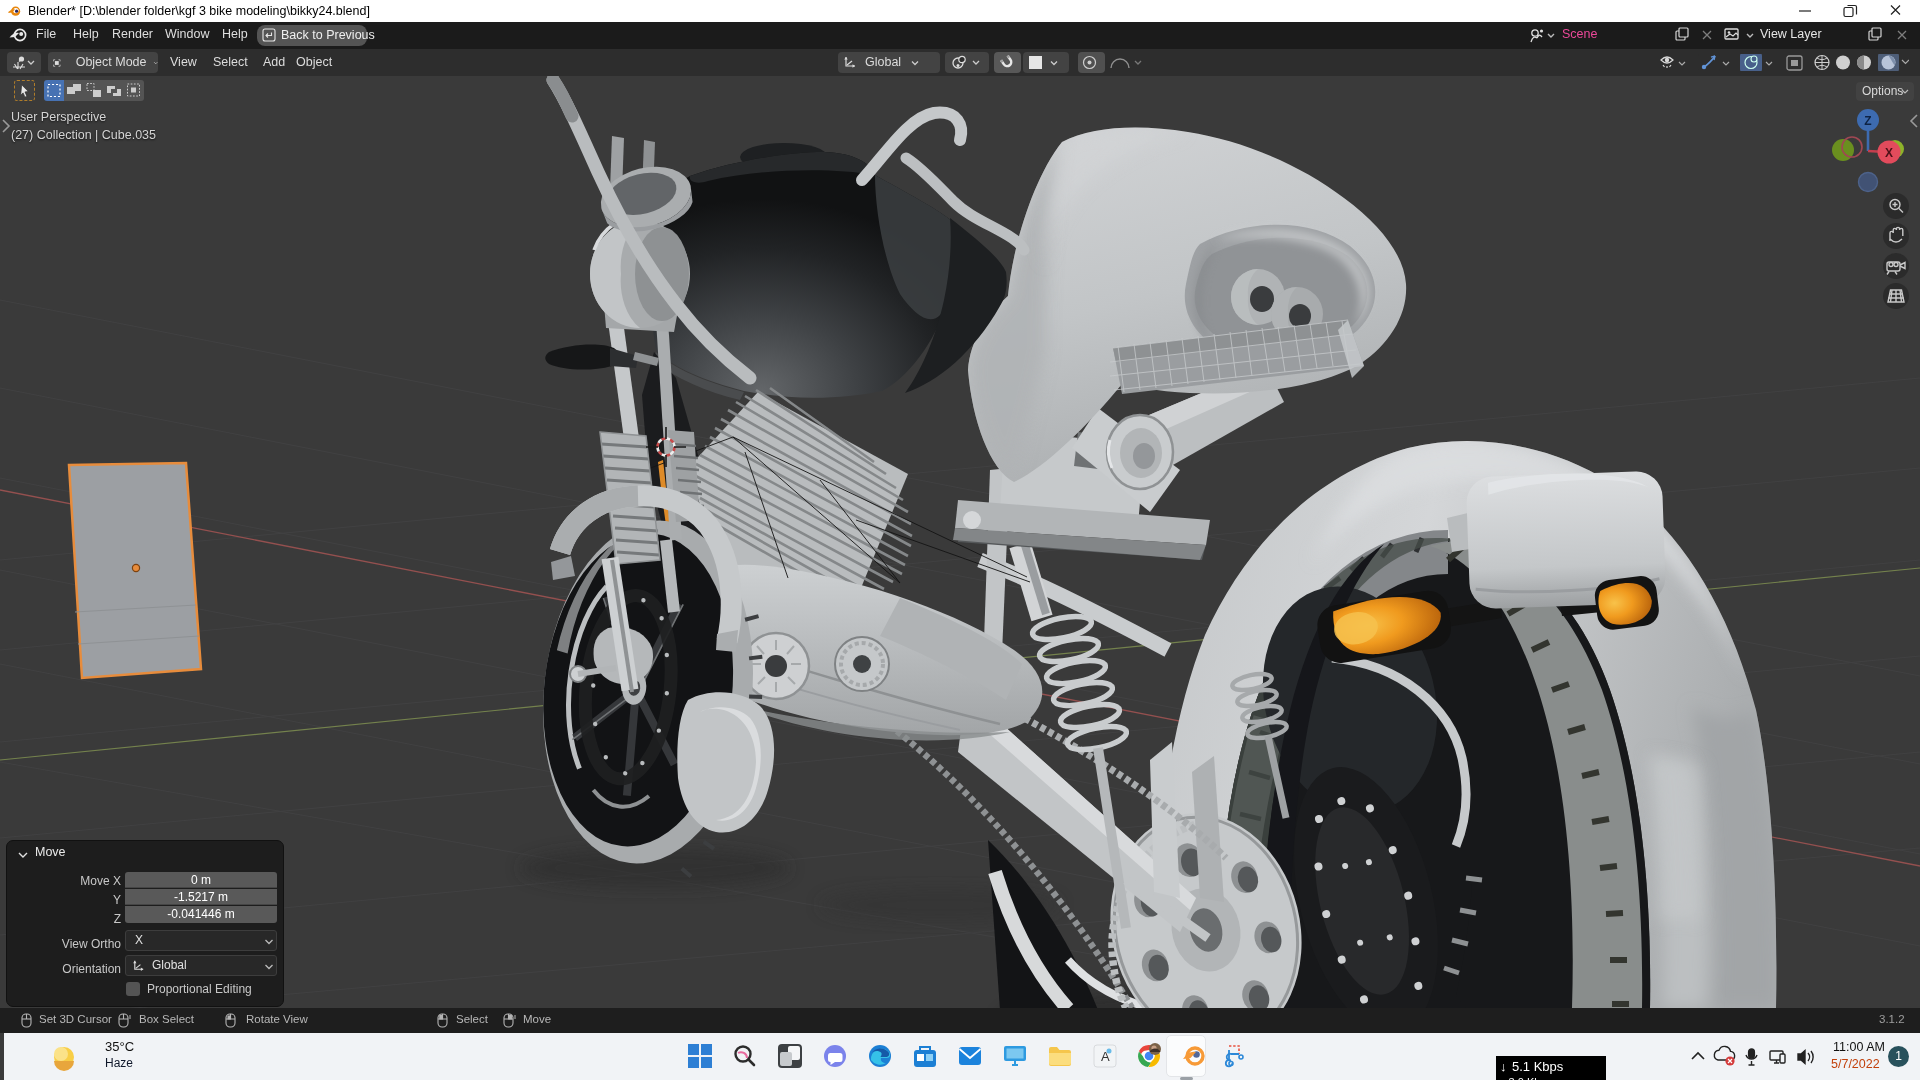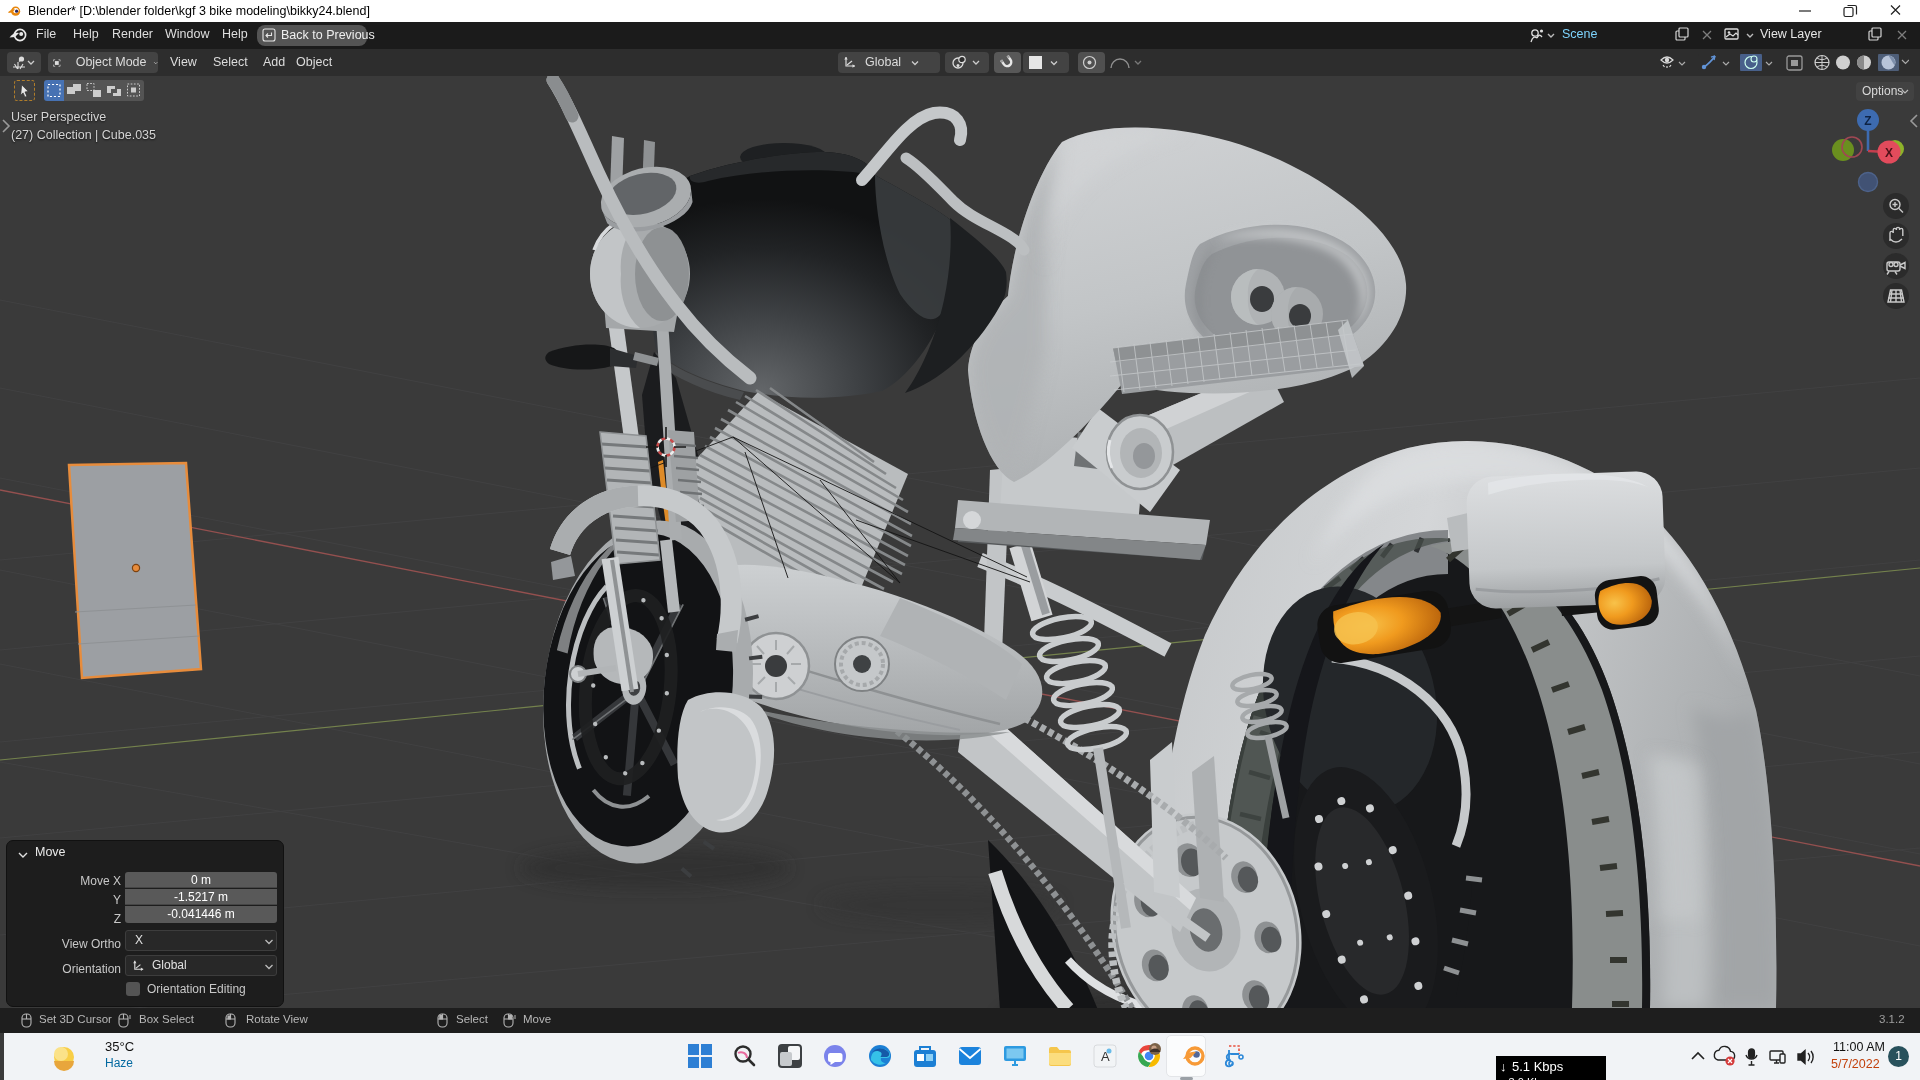--- a/index.html
+++ b/index.html
@@ -55,21 +55,21 @@
  <div class="abs" style="left:1676px;top:27.5px;width:22px;height:17px;background:#2e2e2e"></div>
  <div class="abs" style="left:1723px;top:26.5px;width:188px;height:19px;background:#232323;border:1px solid #101010;border-radius:3px"></div>
  <div class="abs" style="left:1724px;top:27.5px;width:32px;height:17px;background:#2e2e2e;border-radius:2px 0 0 2px"></div>
  <div class="abs" style="left:1869px;top:27.5px;width:22px;height:17px;background:#2e2e2e"></div>
  <svg class="abs" style="left:1525px;top:4px" width="30" height="19" viewBox="0 0 30 19">
   <circle cx="10" cy="7" r="3.2" fill="none" stroke="#ddd" stroke-width="1.3"></circle>
   <path d="M6 16 Q8 9 12 12 M12 12 Q14 7 17 11" fill="none" stroke="#ddd" stroke-width="1.3"></path>
   <circle cx="16.5" cy="5" r="1.6" fill="#ddd"></circle>
   <path d="M23 8 l3 3 3 -3" fill="none" stroke="#bbb" stroke-width="1.4"></path>
  </svg>
- <span class="abs" style="left:1562px;top:5px;color:#7dd3fc">Scene</span>
+ <span class="abs" style="left:1562px;top:5px;color:#ec4899">Scene</span>
  <svg class="abs" style="left:1675px;top:5px" width="40" height="16" viewBox="0 0 40 16">
   <rect x="1" y="4" width="9" height="9" rx="1" fill="none" stroke="#d5d5d5" stroke-width="1.2"></rect>
   <rect x="4" y="1" width="9" height="9" rx="1" fill="#1b1b1b" stroke="#d5d5d5" stroke-width="1.2"></rect>
   <path d="M28 4 l8 8 M36 4 l-8 8" stroke="#7e7e7e" stroke-width="1.3"></path>
  </svg>
 
  <svg class="abs" style="left:1722px;top:4px" width="32" height="19" viewBox="0 0 32 19">
   <rect x="3" y="3" width="13" height="10" rx="1" fill="none" stroke="#ddd" stroke-width="1.3"></rect>
   <circle cx="7" cy="6.5" r="1.3" fill="#ddd"></circle>
   <path d="M4 11 l4 -3 3 2 3 -3 2 2" fill="none" stroke="#ddd" stroke-width="1.2"></path>
@@ -686,21 +686,21 @@
           <path d="M3 2 v9 l9 0" fill="none" stroke="#ddd" stroke-width="1.2"></path>
           <path d="M3 2 l-1.8 2.5 h3.6 Z M12 11 l-2.5 -1.8 v3.6 Z" fill="#ddd"></path>
           <path d="M4 10 l5 -4" stroke="#ddd" stroke-width="1.2"></path>
         </svg>
     <span style="margin-left:26px">Global</span>
     <svg class="abs" style="left:138px;top:6px" width="10" height="10" viewBox="0 0 10 10">
           <path d="M1.5 3 l3.5 3.5 3.5-3.5" fill="none" stroke="#bbb" stroke-width="1.3"></path>
         </svg>
   </div>
   <div class="abs" style="left:119px;top:141px;width:14px;height:14px;background:#545454;border-radius:3px"></div>
-  <span class="abs" style="left:140px;top:141px;color:#c8c8c8;font-size:12px">Orientation Editing</span>
+  <span class="abs" style="left:140px;top:141px;color:#c8c8c8;font-size:12px">Proportional Editing</span>
  </div>
 </div>
 
 <div id="statusbar">
  <svg class="abs" style="left:21px;top:5px" width="600" height="16" viewBox="0 0 600 16">
   <g fill="none" stroke="#b5b5b5" stroke-width="1.1">
    <rect x="1" y="1" width="9" height="13" rx="4"></rect>
         <line x1="5.5" y1="1" x2="5.5" y2="6"></line>
         <path d="M1 6 h9"></path>
    <g transform="translate(97,0)">
@@ -734,21 +734,21 @@
  <span class="abs" style="left:1879px;top:5px;color:#9f9f9f">3.1.2</span>
 </div>
 
 <div id="taskbar">
  <svg class="abs" style="left:46px;top:10px" width="28" height="28" viewBox="0 0 28 28">
   <circle cx="14" cy="14" r="10" fill="#f8ce46"></circle>
       <circle cx="11" cy="11" r="7" fill="#fbe289"></circle>
   <path d="M4 18 a10 10 0 0 0 20 0 Z" fill="#e8a63c"></path>
  </svg>
  <span class="abs" style="left:101px;top:6px;color:#111;font-size:13px">35°C</span>
- <span class="abs" style="left:101px;top:23px;color:#0369a1;font-size:12px">Haze</span>
+ <span class="abs" style="left:101px;top:23px;color:#0f172a;font-size:12px">Haze</span>
 
  <div class="abs" style="left:1162px;top:2px;width:40px;height:42px;background:#fbfcfd;border:1px solid #e3e5e8;border-radius:5px"></div>
  <svg class="abs" style="left:672px;top:8px" width="580" height="34" viewBox="0 0 580 34">
 
   <g transform="translate(12,3)">
         <rect x="0" y="0" width="11" height="11" fill="#2e7fd4"></rect>
         <rect x="13" y="0" width="11" height="11" fill="#2e7fd4"></rect>
         <rect x="0" y="13" width="11" height="11" fill="#2e7fd4"></rect>
         <rect x="13" y="13" width="11" height="11" fill="#2e7fd4"></rect>
       </g>

